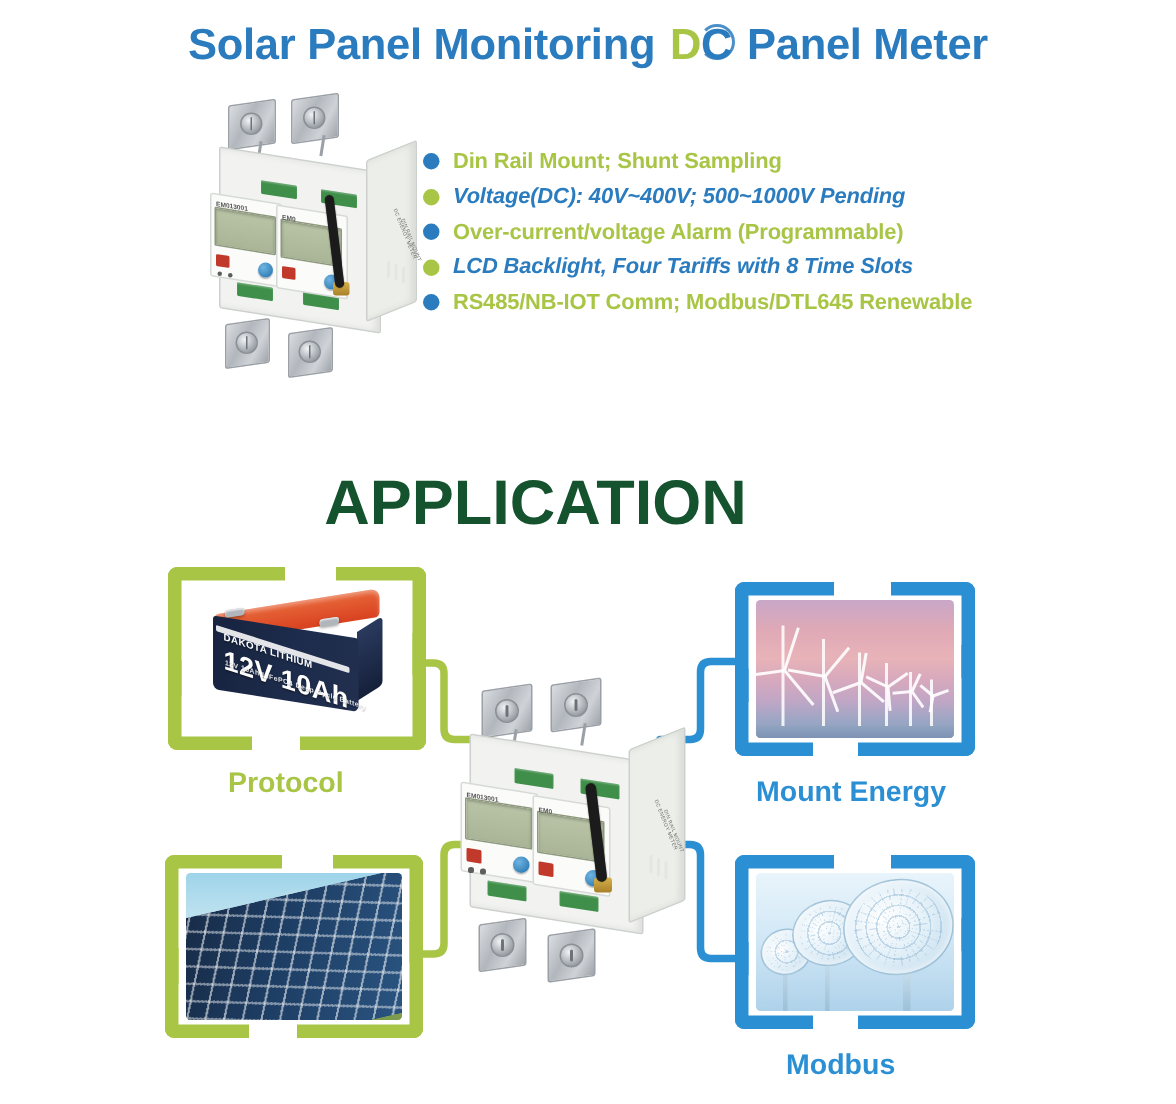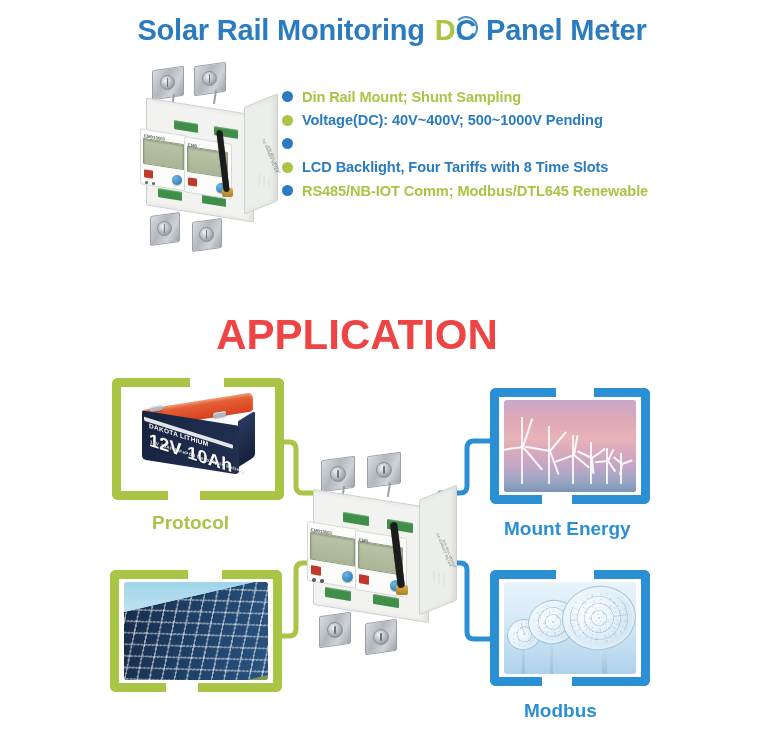--- a/index.html
+++ b/index.html
@@ -24,34 +24,34 @@
   .title .c-glyph { color: #2b7cbf; font-weight: bold; position: relative; }
   .title .c-glyph::after{
     content:""; position:absolute; left:-1px; top:2px;
     width: 20px; height: 20px; border:2px solid #2b7cbf;
     border-radius:50%; border-left-color:transparent; opacity:.85;
   }
 
   
   .hero-device { position: absolute; left: 128px; top: 62px; width: 160px; height: 195px; }
 
-  .features { position: absolute; left: 282px; top: 85px; width: 400px; text-align: right; }
+  .features { position: absolute; left: 282px; top: 96px; width: 400px; text-align: right; }
   .feat-row { display: flex; align-items: center; height: 23.5px; }
   .bullet { width: 11px; height: 11px; border-radius: 50%; flex: 0 0 11px; margin-right: 9px; }
   .bullet.blue { background: #2b7cbf; }
   .bullet.green { background: #a8c545; }
   .feat-text { font-size: 14.6px; font-weight: bold; letter-spacing: -0.1px; white-space: nowrap; }
   .feat-text.green { color: #a8c545; }
-  .feat-text.blue { color: #2b7cbf; }
+  .feat-text.blue { color: #2b7cbf; font-style: italic; }
 
   
   .app-heading {
     position: absolute; top: 311px; left: 0; width: 714px;
     text-align: center; font-size: 42px; font-weight: bold;
-    color: #ef4444; letter-spacing: 0px;
+    color: #14532d; letter-spacing: 0px;
   }
 
   
   .app-area { position: absolute; left: 0; top: 370px; width: 784px; height: 366px; }
 
   .photo-box { position: absolute; overflow: hidden; }
   .photo-inner {
     position: absolute; left: 14px; top: 12px; right: 14px; bottom: 12px;
     overflow: hidden; border-radius: 3px;
   }
@@ -198,21 +198,21 @@
      letter-spacing:.2px; }
   .dv-model { position:absolute; font-size:4.4px; font-weight:bold; color:#555; white-space:nowrap; }
   .dv-vent { position:absolute; background:#e3e6e2; border-radius:1px; }
 </style>
 </head>
 <body>
 
 <div class="page">
 
   <div class="title">
-    <span>Solar Rail Monitoring </span><span class="dc"><span class="d-glyph">D</span><span class="c-glyph">C</span></span><span> Panel Meter</span>
+    <span>Solar Panel Monitoring </span><span class="dc"><span class="d-glyph">D</span><span class="c-glyph">C</span></span><span> Panel Meter</span>
   </div>
 
   <div class="hero-device">
     <div class="device">
 
       <div class="dv-metal" style="left:24px; top:6px;  width:32px; height:30px; transform:skewY(-8deg);"></div>
       <div class="dv-screw" style="left:32px; top:13px; width:15px; height:15px;"></div>
       <div class="dv-metal" style="left:66px; top:2px;  width:32px; height:30px; transform:skewY(-8deg);"></div>
       <div class="dv-screw" style="left:74px; top:9px;  width:15px; height:15px;"></div>
 
@@ -261,20 +261,21 @@
     <div class="feat-row">
       <span class="bullet blue"></span>
       <span class="feat-text green">Din Rail Mount; Shunt Sampling</span>
     </div>
     <div class="feat-row">
       <span class="bullet green"></span>
       <span class="feat-text blue">Voltage(DC): 40V~400V; 500~1000V Pending</span>
     </div>
     <div class="feat-row">
       <span class="bullet blue"></span>
+      <span class="feat-text green">Over-current/voltage Alarm (Programmable)</span>
     </div>
     <div class="feat-row">
       <span class="bullet green"></span>
       <span class="feat-text blue">LCD Backlight, Four Tariffs with 8 Time Slots</span>
     </div>
     <div class="feat-row">
       <span class="bullet blue"></span>
       <span class="feat-text green">RS485/NB-IOT Comm; Modbus/DTL645 Renewable</span>
     </div>
   </div>

